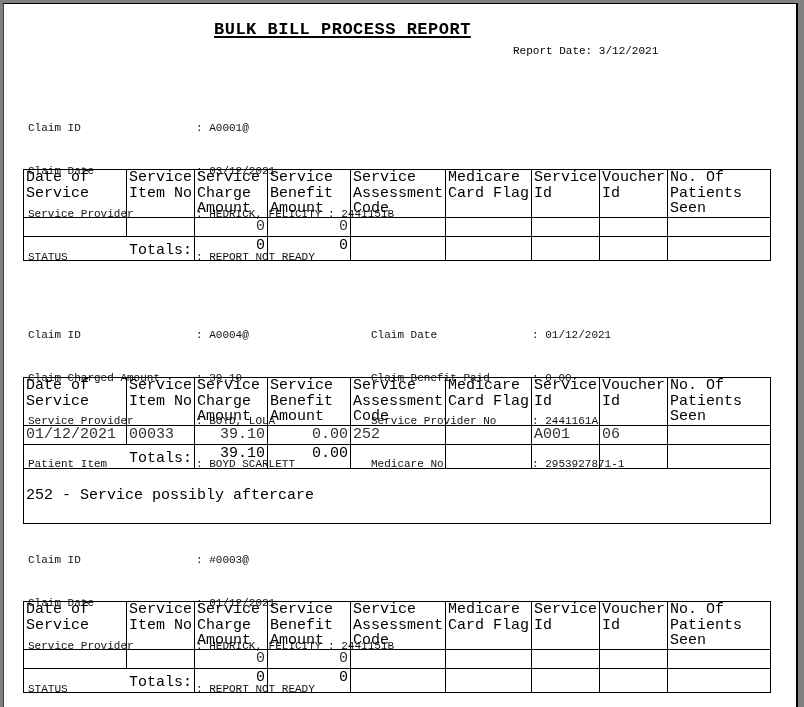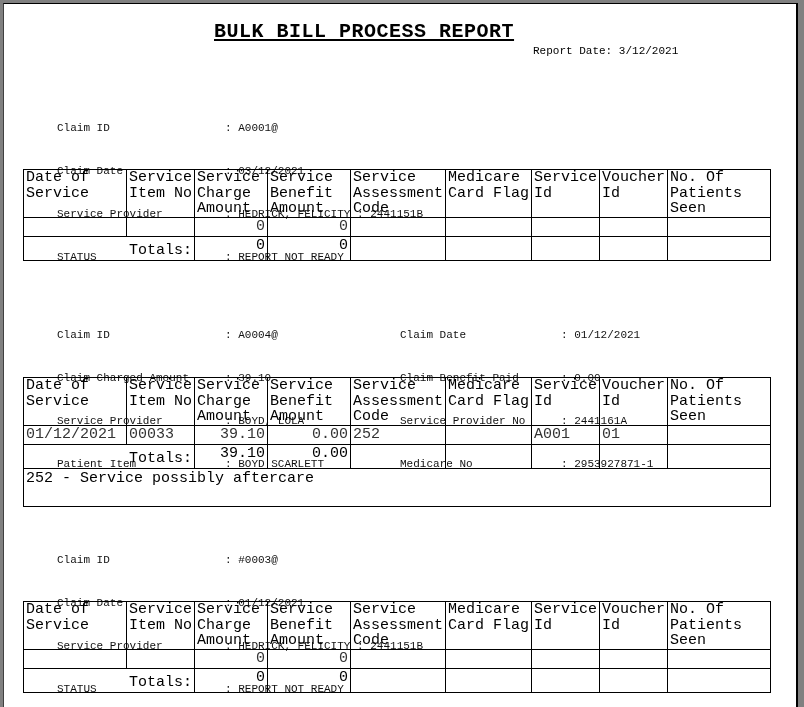--- a/index.html
+++ b/index.html
@@ -14,33 +14,33 @@
     position: absolute; left: 3px; top: 3px;
     width: 792px; height: 720px;
     background: #fff;
     border-right: 2px solid #000;
     border-top: 1px solid #000;
     border-left: 1px solid #404040;
   }
   .title {
     position: absolute; left: 210px; top: 16px;
     font-family: "Liberation Mono", "DejaVu Sans Mono", monospace;
-    font-size: 20px; font-weight: bold; letter-spacing: 0.5px;
+    font-size: 17px; font-weight: bold; letter-spacing: 0.5px;
     text-decoration: underline; text-decoration-thickness: 2px; text-underline-offset: 2px;
   }
   .report-date {
-    position: absolute; left: 509px; top: 41px;
+    position: absolute; left: 489px; top: 41px;
     white-space: pre;
     padding-left: 20px;
   }
   .info {
     position: absolute; white-space: pre; line-height: 14.4px;
     font-family: "Liberation Mono", "DejaVu Sans Mono", monospace; font-size: 11px; color: #111;
   }
-  .info .row { display: flex; height: 14.4px; margin-left: 29px; }
+  .info .row { display: flex; height: 14.4px; }
   .info .lbl { width: 168px; }
   .info .lbl2 { width: 161px; }
   .info .val { }
   .info .col1 { width: 343px; display:flex; }
   .info .col2 { display:flex; }
   table.svc {
     position: absolute; left: 19px;
     border-collapse: collapse;
     font-family: "Liberation Mono", "DejaVu Sans Mono", monospace;
     font-size: 15px;
@@ -48,21 +48,21 @@
   }
   table.svc td, table.svc th {
     border: 1px solid #000; padding: 0 2px; vertical-align: top;
     text-align: left; font-weight: normal; line-height: 15.5px; overflow: hidden; white-space: nowrap;
   }
   table.svc th { height: 46px; }
   table.svc tr.data td { height: 18px; color: #333; line-height: 17px; }
   table.svc tr.totals td { height: 23px; font-weight: normal; line-height: 18px; }
   table.svc td.num { text-align: right; }
   table.svc td.tot-label { text-align: right; vertical-align: bottom; line-height: 20px; }
-  table.svc tr.note td { height: 34px; vertical-align: top; padding-top: 3px; line-height: 14px; }
+  table.svc tr.note td { height: 34px; vertical-align: top; padding-top: 20px; line-height: 14px; }
   .hdr-line { display:block; }
 </style>
 </head>
 <body>
 
 <div class="page">
 
   <div class="title">BULK BILL PROCESS REPORT</div>
   <div class="report-date"><span>Report Date:</span> <span>3/12/2021</span></div>
 
@@ -227,21 +227,21 @@
           </th>
     </tr>
     <tr class="data">
       <td>01/12/2021</td>
       <td>00033</td>
       <td class="num">39.10</td>
       <td class="num">0.00</td>
       <td>252</td>
       <td></td>
       <td>A001</td>
-      <td>01</td>
+      <td>06</td>
       <td></td>
     </tr>
     <tr class="totals">
       <td colspan="2" class="tot-label">Totals:</td>
       <td class="num">39.10</td>
       <td class="num">0.00</td>
       <td></td>
       <td></td>
       <td></td>
       <td></td>

